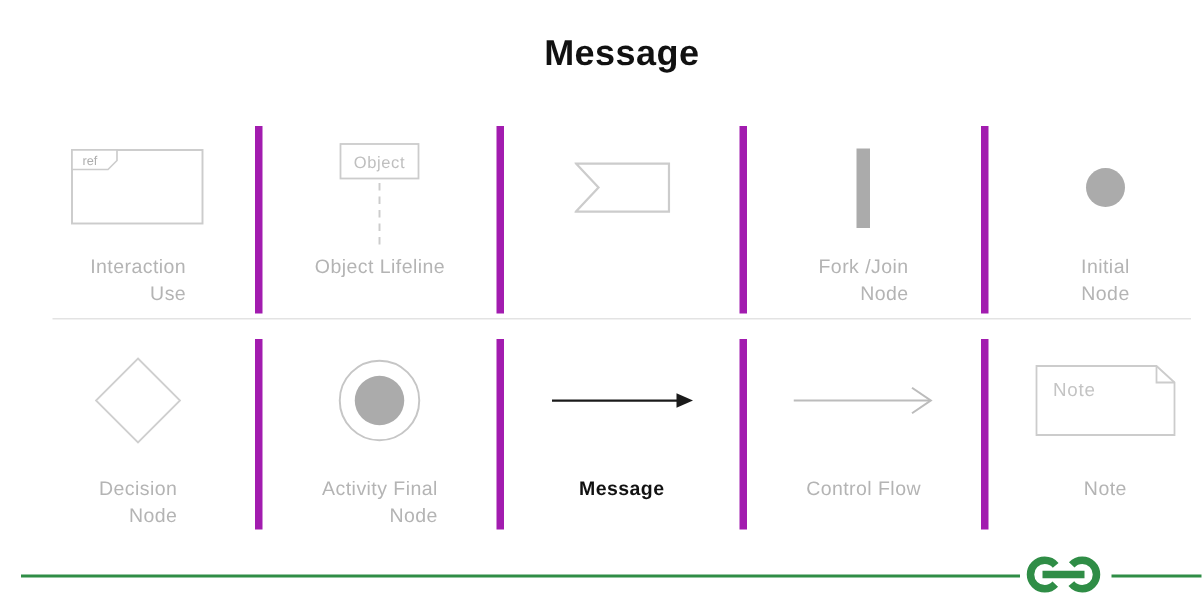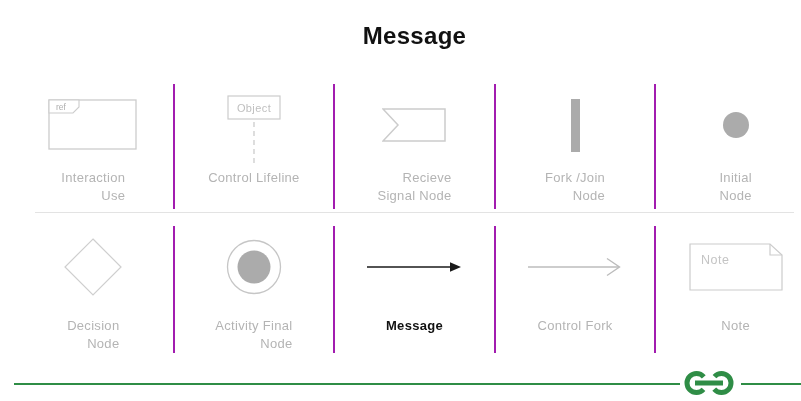--- a/index.html
+++ b/index.html
@@ -9,21 +9,21 @@
   }
   .title{
     position:absolute;top:22px;left:0;width:100%;
     text-align:center;font-size:24px;font-weight:700;color:#111;
     letter-spacing:0.3px;
   }
   .row{position:absolute;left:0;width:100%;display:flex;}
   .row-top{top:84px;height:125px;}
   .row-bottom{top:226px;height:127px;}
   .cell{flex:1;display:flex;flex-direction:column;align-items:center;min-width:0;}
-  .cell + .cell{border-left:2px solid #a21caf;}
+  .cell + .cell{border-left:5px solid #a21caf;}
   .symbol-area{height:82px;display:flex;align-items:center;justify-content:center;width:100%;}
   .label{
     margin-top:3px;text-align:right;font-size:13px;line-height:18px;
     color:#b4b4b4;letter-spacing:0.3px;white-space:pre-line;
   }
   .row-bottom .label{margin-top:9px;}
   .label.highlight{color:#111;font-weight:700;}
   .divider{position:absolute;top:212px;left:21px;right:21px;height:1px;background:#e3e3e3;}
   .fork-bar{width:9px;height:53px;background:#ababab;}
   .initial-dot{width:26px;height:26px;border-radius:50%;background:#ababab;}
@@ -55,30 +55,29 @@
     </div>
 
     <div class="cell">
       <div class="symbol-area">
         <svg class="obj-svg" width="56" height="70" viewBox="0 0 56 70">
           <rect x="2" y="1" width="52" height="23" fill="#ffffff" stroke="#cccccc" stroke-width="1.2"></rect>
           <text x="28" y="17" font-size="11" fill="#bfbfbf" text-anchor="middle" letter-spacing="0.4">Object</text>
           <line x1="28" y1="27" x2="28" y2="68" stroke="#cccccc" stroke-width="1.3" stroke-dasharray="5 4"></line>
         </svg>
       </div>
-      <div class="label"><span>Control Lifeline</span></div>
+      <div class="label"><span>Object Lifeline</span></div>
     </div>
 
     <div class="cell">
       <div class="symbol-area">
         <svg width="64" height="34" viewBox="0 0 64 34">
           <path d="M1,1 L63,1 L63,33 L1,33 L16,17 Z" fill="#ffffff" stroke="#cccccc" stroke-width="1.5"></path>
         </svg>
       </div>
-      <div class="label"><span>Recieve</span><br><span>Signal Node</span></div>
     </div>
 
     <div class="cell">
       <div class="symbol-area">
         <div class="fork-bar"></div>
       </div>
       <div class="label"><span>Fork /Join</span><br><span>Node</span></div>
     </div>
 
     <div class="cell">
@@ -123,21 +122,21 @@
       <div class="label highlight"><span>Message</span></div>
     </div>
 
     <div class="cell">
       <div class="symbol-area">
         <svg width="94" height="22" viewBox="0 0 94 22">
           <line x1="0" y1="11" x2="91" y2="11" stroke="#bcbcbc" stroke-width="1.4"></line>
           <polyline points="79,2.5 91.5,11 79,19.5" fill="none" stroke="#bcbcbc" stroke-width="1.4"></polyline>
         </svg>
       </div>
-      <div class="label"><span>Control Fork</span></div>
+      <div class="label"><span>Control Flow</span></div>
     </div>
 
     <div class="cell">
       <div class="symbol-area">
         <svg width="94" height="48" viewBox="0 0 94 48">
           <path d="M1,1 L81,1 L93,12 L93,47 L1,47 Z" fill="#ffffff" stroke="#cccccc" stroke-width="1.2"></path>
           <path d="M81,1 L81,12 L93,12" fill="none" stroke="#cccccc" stroke-width="1.2"></path>
           <text x="12" y="21" font-size="12.5" fill="#c4c4c4" letter-spacing="0.5">Note</text>
         </svg>
       </div>

